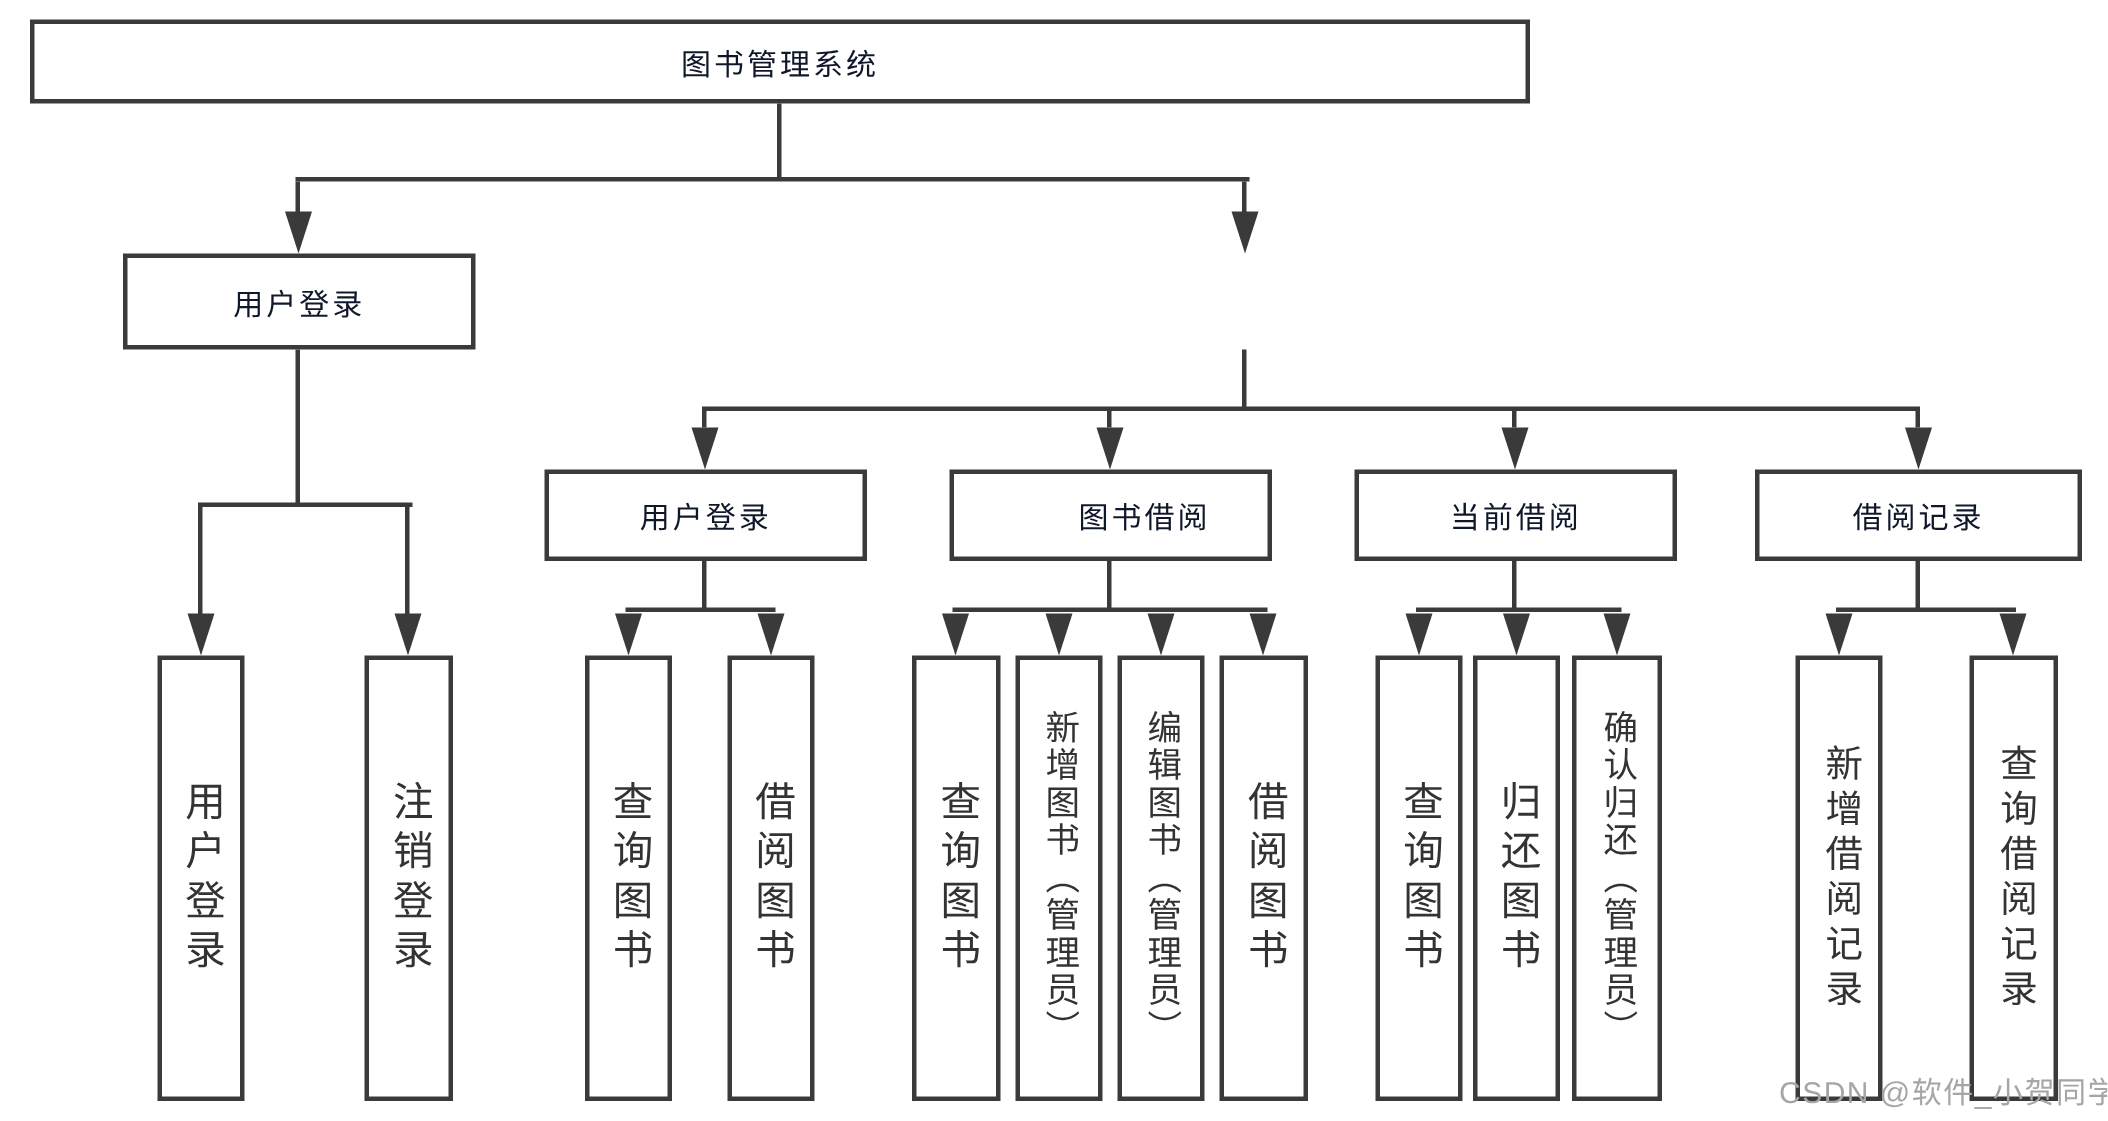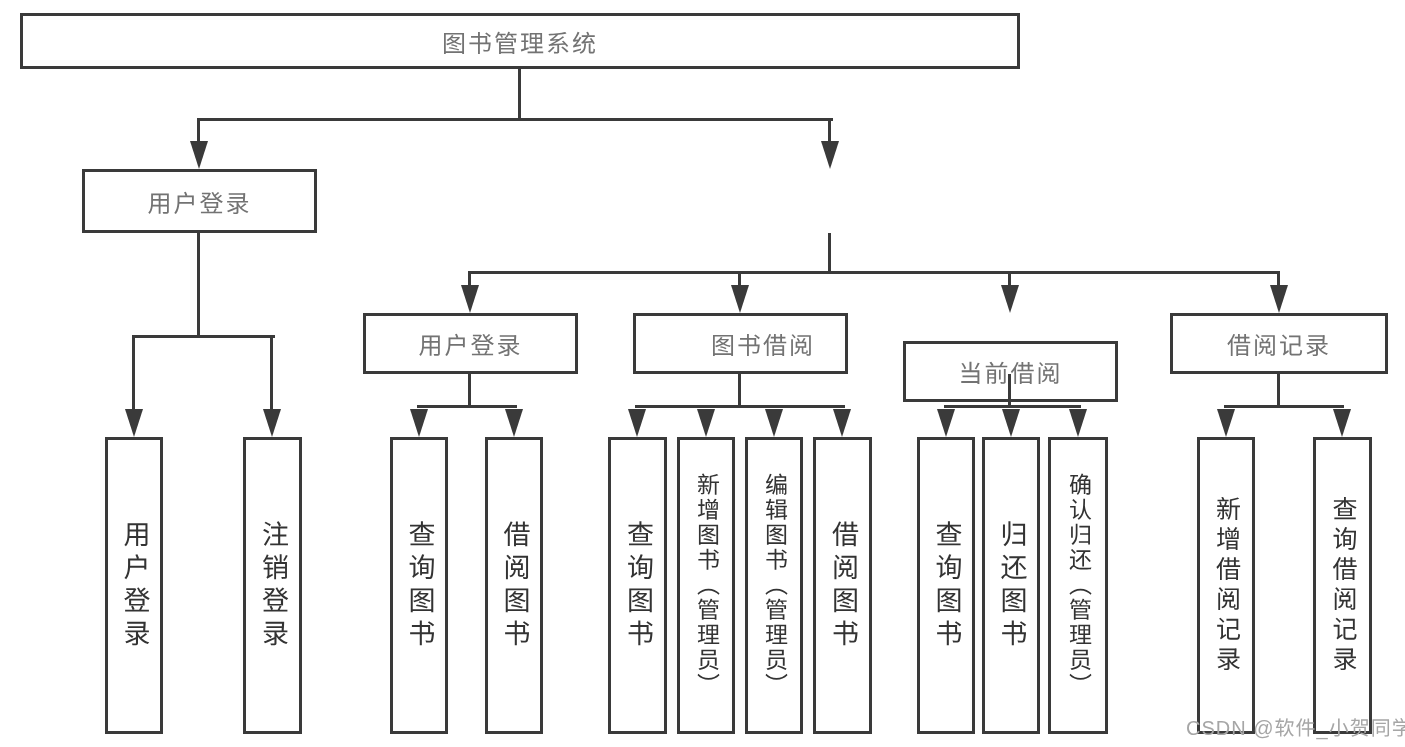--- a/index.html
+++ b/index.html
@@ -16,23 +16,23 @@
   .box {
     position: absolute;
     box-sizing: border-box;
     background: #ffffff;
     border: 3px solid #3a3a3a;
     display: flex;
     align-items: center;
     justify-content: center;
   }
   .hlabel {
-    font-size: 24px;
+    font-size: 20px;
     letter-spacing: 2px;
-    color: #737373;
+    color: #0f172a;
     white-space: nowrap;
   }
   .vbox .vlabel {
     writing-mode: vertical-rl;
     text-orientation: mixed;
     color: #333333;
     white-space: nowrap;
     line-height: 1;
   }
   .ls-md { font-size: 27px; letter-spacing: 6px; }
@@ -102,21 +102,21 @@
   <div class="arrow" style="left:731px; top:285px;"></div>
   <div class="arrow" style="left:1001px; top:285px;"></div>
   <div class="arrow" style="left:1270px; top:285px;"></div>
 
   <div class="box" style="left:363px; top:313px; width:215px; height:61px;">
     <span class="hlabel">用户登录</span>
   </div>
   <div class="box" style="left:633px; top:313px; width:215px; height:61px;padding-left:45px;">
     <span class="hlabel">图书借阅</span>
   </div>
-  <div class="box" style="left:903px; top:313px; width:215px; height:61px;margin-top:28px;">
+  <div class="box" style="left:903px; top:313px; width:215px; height:61px;">
     <span class="hlabel">当前借阅</span>
   </div>
   <div class="box" style="left:1170px; top:313px; width:218px; height:61px;">
     <span class="hlabel">借阅记录</span>
   </div>
 
   <div class="line vline" style="left:468px; top:374px; height:33px;"></div>
   <div class="line hline" style="left:417px; top:405px; width:100px;"></div>
   <div class="arrow" style="left:410px; top:409px;"></div>
   <div class="arrow" style="left:505px; top:409px;"></div>

